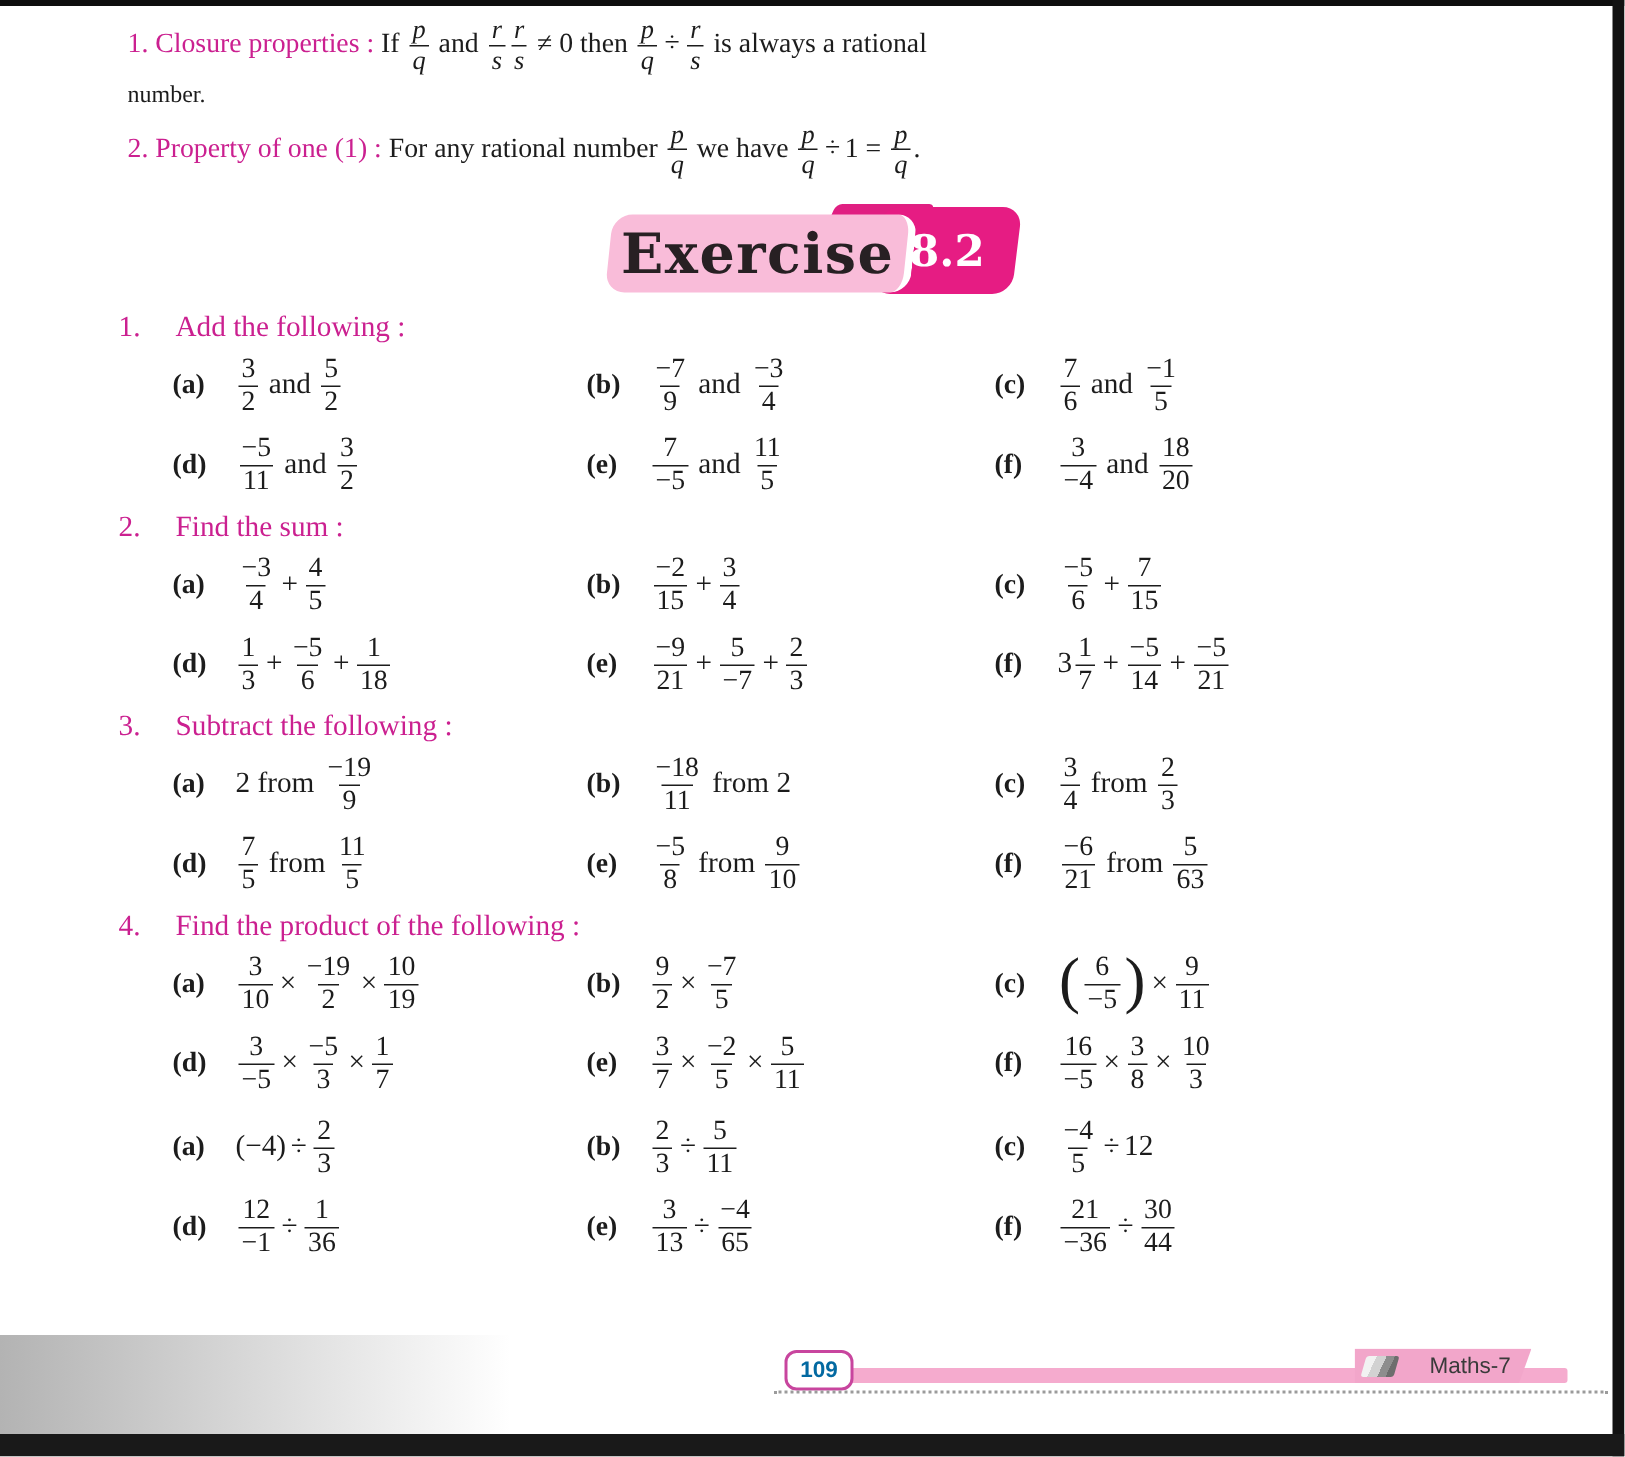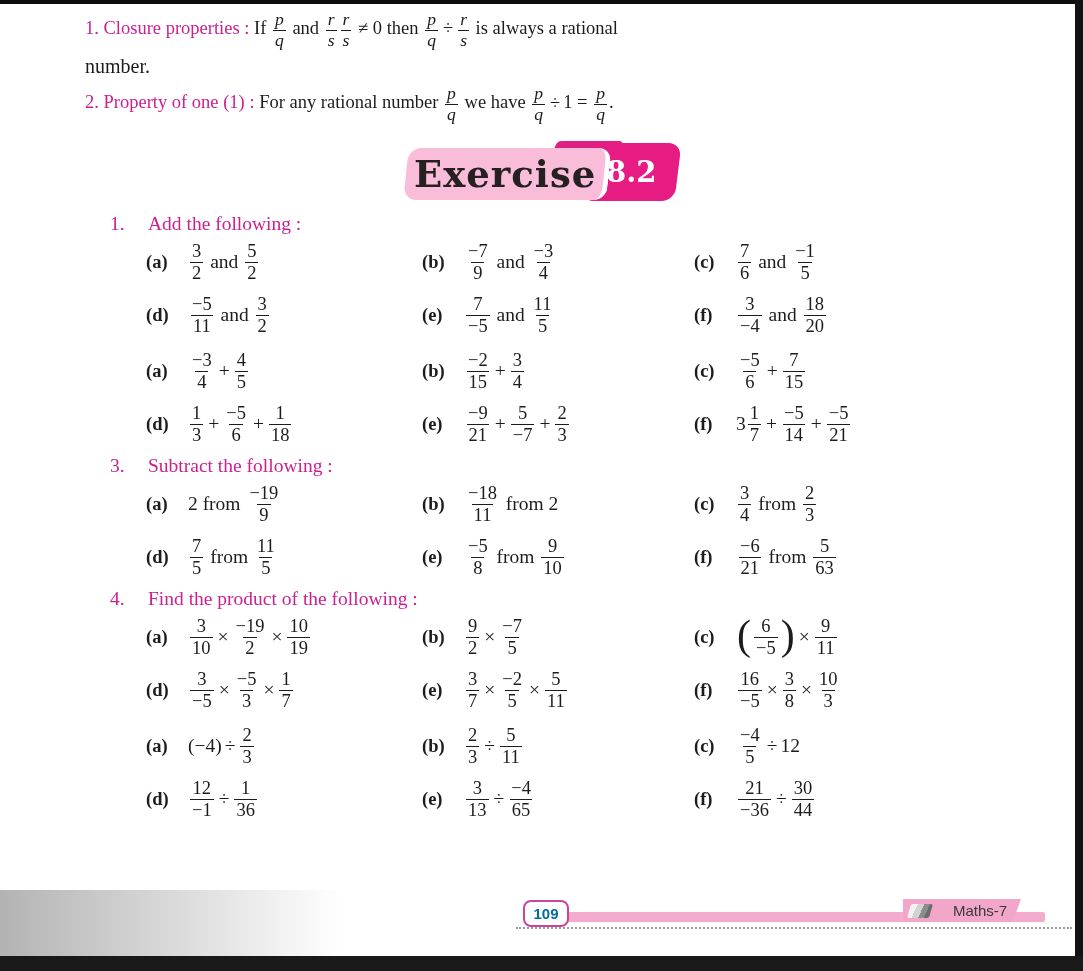--- a/index.html
+++ b/index.html
@@ -11,21 +11,21 @@
   
   .edge-top{position:absolute;top:0;left:0;right:0;height:4px;background:#0e0e0e;z-index:5;}
   .edge-right{position:absolute;top:0;right:0;bottom:0;width:8px;background:#121212;z-index:5;}
   .edge-bottom{position:absolute;left:0;right:0;bottom:0;height:15px;background:#191919;z-index:5;}
   .shadow-left{position:absolute;left:0;top:890px;width:370px;height:66px;
     background:linear-gradient(90deg,#b3b3b3,rgba(255,255,255,0) 92%);z-index:1;}
 
   
   .intro{margin:10px 0 0 85px;width:975px;font-size:18.5px;line-height:1.2;position:relative;z-index:2;}
   .intro-line{margin-bottom:1px;}
-  .intro-line.plain{margin:4px 0 6px 0;font-size:20px;}
+  .intro-line.plain{margin:4px 0 6px 0;font-size:16px;}
   .lbl{color:#cb2090;}
   .tx{white-space:pre;}
 
   
   .fr{display:inline-flex;flex-direction:column;align-items:center;vertical-align:middle;
       text-align:center;font-size:0.95em;line-height:1.12;margin:0 2px;}
   .fr .nu{padding:0 2px;}
   .fr .de{border-top:1.5px solid #1c1c1c;padding:0 2px;}
   .fr.it{font-style:italic;}
   .op{margin:0 3px;}
@@ -40,21 +40,21 @@
   .banner-num span{color:#ffffff;font-family:"DejaVu Serif",serif;font-weight:bold;font-size:29px;
       transform:skewX(7deg);}
   .banner-main{position:absolute;left:0;top:7px;width:198px;height:52px;background:#f9bcd9;
       border-radius:13px;transform:skewX(-6deg);border-right:5px solid #ffffff;
       display:flex;align-items:center;justify-content:center;}
   .banner-word{font-family:"DejaVu Serif",serif;font-weight:bold;font-size:37px;color:#272023;
       letter-spacing:1px;transform:skewX(6deg);}
 
   
   .exercises{position:relative;z-index:2;}
-  .exercise{margin:2px 0 5px 110px;}
+  .exercise{margin:2px 0 5px 79px;}
   .ex-header{font-size:19.5px;color:#cb2090;margin-bottom:2px;}
   .ex-num{display:inline-block;width:38px;}
   .ex-grid{display:grid;grid-template-columns:276px 272px auto;margin-left:36px;row-gap:2px;}
   .ex-item{display:flex;align-items:center;min-height:51px;}
   .item-label{font-weight:bold;width:42px;flex:none;font-size:18.5px;}
   .expr{display:inline-flex;align-items:center;font-size:19.5px;white-space:pre;}
 
   
   .footer{position:absolute;left:0;top:899px;width:1083px;height:42px;z-index:3;}
   .page-bar{position:absolute;left:545px;top:13px;width:500px;height:10px;background:#f5abce;border-radius:2px;}
@@ -138,20 +138,21 @@
             <span class="item-label">(e)</span>
             <span class="expr"><span class="fr"><span class="nu">7</span><span class="de">−5</span></span><span class="tx"> and </span><span class="fr"><span class="nu">11</span><span class="de">5</span></span></span>
           </div>
           <div class="ex-item">
             <span class="item-label">(f)</span>
             <span class="expr"><span class="fr"><span class="nu">3</span><span class="de">−4</span></span><span class="tx"> and </span><span class="fr"><span class="nu">18</span><span class="de">20</span></span></span>
           </div>
         </div>
       </div>
       <div class="exercise">
+        <div class="ex-header"><span class="ex-num">2.</span><span class="ex-title">Find the sum :</span></div>
         <div class="ex-grid">
           <div class="ex-item">
             <span class="item-label">(a)</span>
             <span class="expr"><span class="fr"><span class="nu">−3</span><span class="de">4</span></span><span class="op">+</span><span class="fr"><span class="nu">4</span><span class="de">5</span></span></span>
           </div>
           <div class="ex-item">
             <span class="item-label">(b)</span>
             <span class="expr"><span class="fr"><span class="nu">−2</span><span class="de">15</span></span><span class="op">+</span><span class="fr"><span class="nu">3</span><span class="de">4</span></span></span>
           </div>
           <div class="ex-item">

